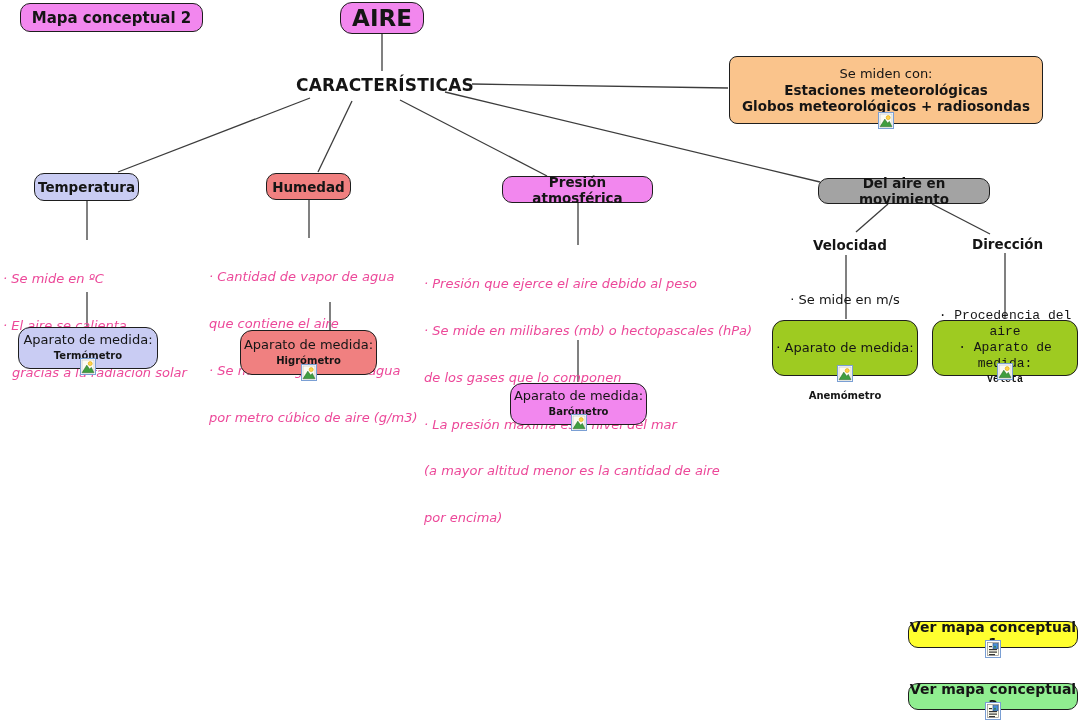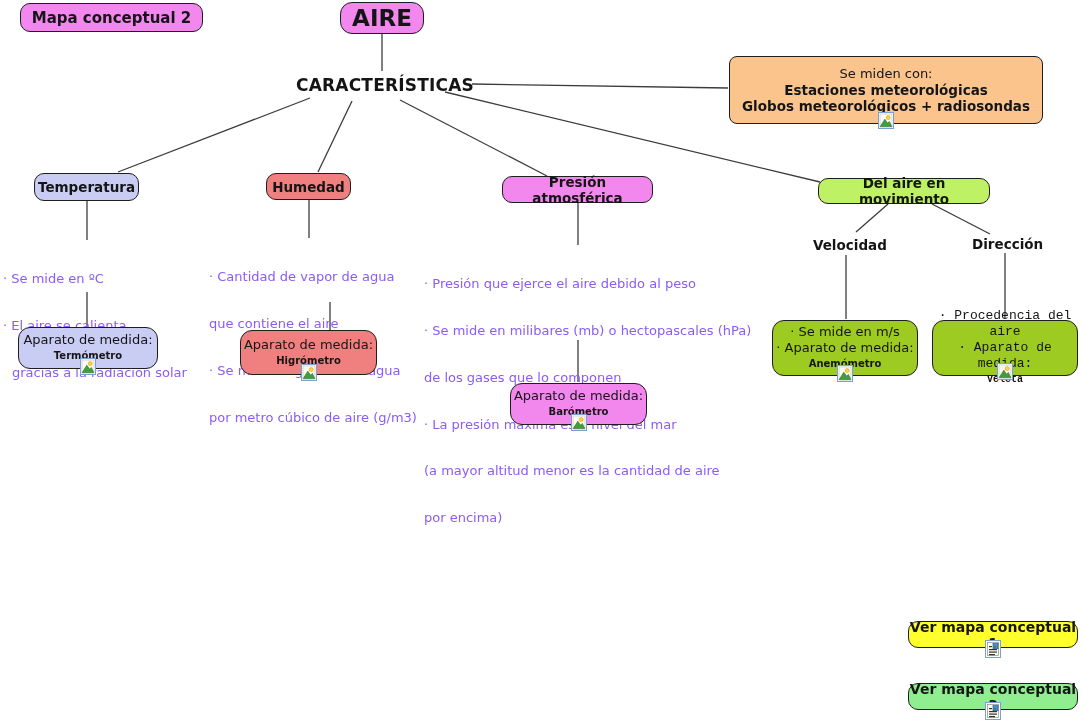--- a/index.html
+++ b/index.html
@@ -9,21 +9,21 @@
     color:#151515;
   }
   svg.wires { position:absolute; left:0; top:0; width:1083px; height:727px; pointer-events:none; }
   .box {
     position:absolute; box-sizing:border-box;
     border:1.6px solid #1e1e1e; border-radius:10px;
     display:flex; flex-direction:column; align-items:center; justify-content:center;
     text-align:center; font-weight:bold; font-size:13.5px; line-height:16px;
   }
   .box .icon-slot { position:absolute; left:50%; transform:translateX(-50%); }
-  .notes { position:absolute; font-size:13px; line-height:15.6px; white-space:pre; color:#8b5cf6; }
+  .notes { position:absolute; font-size:13px; line-height:15.6px; white-space:pre; color:#ec4899;font-style:italic; }
   .notes .indent { padding-left:9px; }
   .freelabel { position:absolute; font-weight:bold; font-size:13.5px; white-space:nowrap; }
   .reg { font-weight:normal; font-size:13px; }
   .devname { font-weight:bold; font-size:10px; }
   .bigtitle { font-size:17px; font-weight:bold; letter-spacing:0.2px; }
 </style>
 </head>
 <body>
 
 <div class="canvas">
@@ -135,30 +135,30 @@
     <span class="icon-slot" style="bottom:-10px;">
   <svg width="16" height="17" viewBox="0 0 16 17">
     <rect x="0.5" y="0.5" width="15" height="16" fill="#ffffff" stroke="#7a9fd4" stroke-width="1"></rect>
     <rect x="2" y="2" width="12" height="13" fill="#fbfbf2" stroke="#bbbbbb" stroke-width="0.6"></rect>
     <circle cx="10.2" cy="5.6" r="2" fill="#ffd24d" stroke="#dca400" stroke-width="0.6"></circle>
     <path d="M2.2 14.6 L6.8 7.2 L9.6 11.2 L11.3 9.4 L13.8 14.6 Z" fill="#3f9e3f" stroke="#286c28" stroke-width="0.6"></path>
   </svg>
 </span>
   </div>
 
-  <div class="box" style="left:818px; top:178px; width:172px; height:26px; background:#bef264;">
+  <div class="box" style="left:818px; top:178px; width:172px; height:26px; background:#a3a3a3;">
     <span>Del aire en movimiento</span>
   </div>
   <div class="freelabel" style="left:813px; top:237px;">
     <span>Velocidad</span>
   </div>
   <div class="freelabel" style="left:972px; top:236px;">
     <span>Dirección</span>
   </div>
-  <div class="box" style="left:772px; top:320px; width:146px; height:56px; background:#9ECB21; border-radius:12px;">
+  <div class="box" style="left:772px; top:320px; width:146px; height:56px; background:#9ECB21; border-radius:12px;gap:32px;">
     <span class="reg">· Se mide en m/s</span>
     <span class="reg">· Aparato de medida:</span>
     <span class="devname">Anemómetro</span>
     <span class="icon-slot" style="bottom:-10px;">
   <svg width="16" height="17" viewBox="0 0 16 17">
     <rect x="0.5" y="0.5" width="15" height="16" fill="#ffffff" stroke="#7a9fd4" stroke-width="1"></rect>
     <rect x="2" y="2" width="12" height="13" fill="#fbfbf2" stroke="#bbbbbb" stroke-width="0.6"></rect>
     <circle cx="10.2" cy="5.6" r="2" fill="#ffd24d" stroke="#dca400" stroke-width="0.6"></circle>
     <path d="M2.2 14.6 L6.8 7.2 L9.6 11.2 L11.3 9.4 L13.8 14.6 Z" fill="#3f9e3f" stroke="#286c28" stroke-width="0.6"></path>
   </svg>

